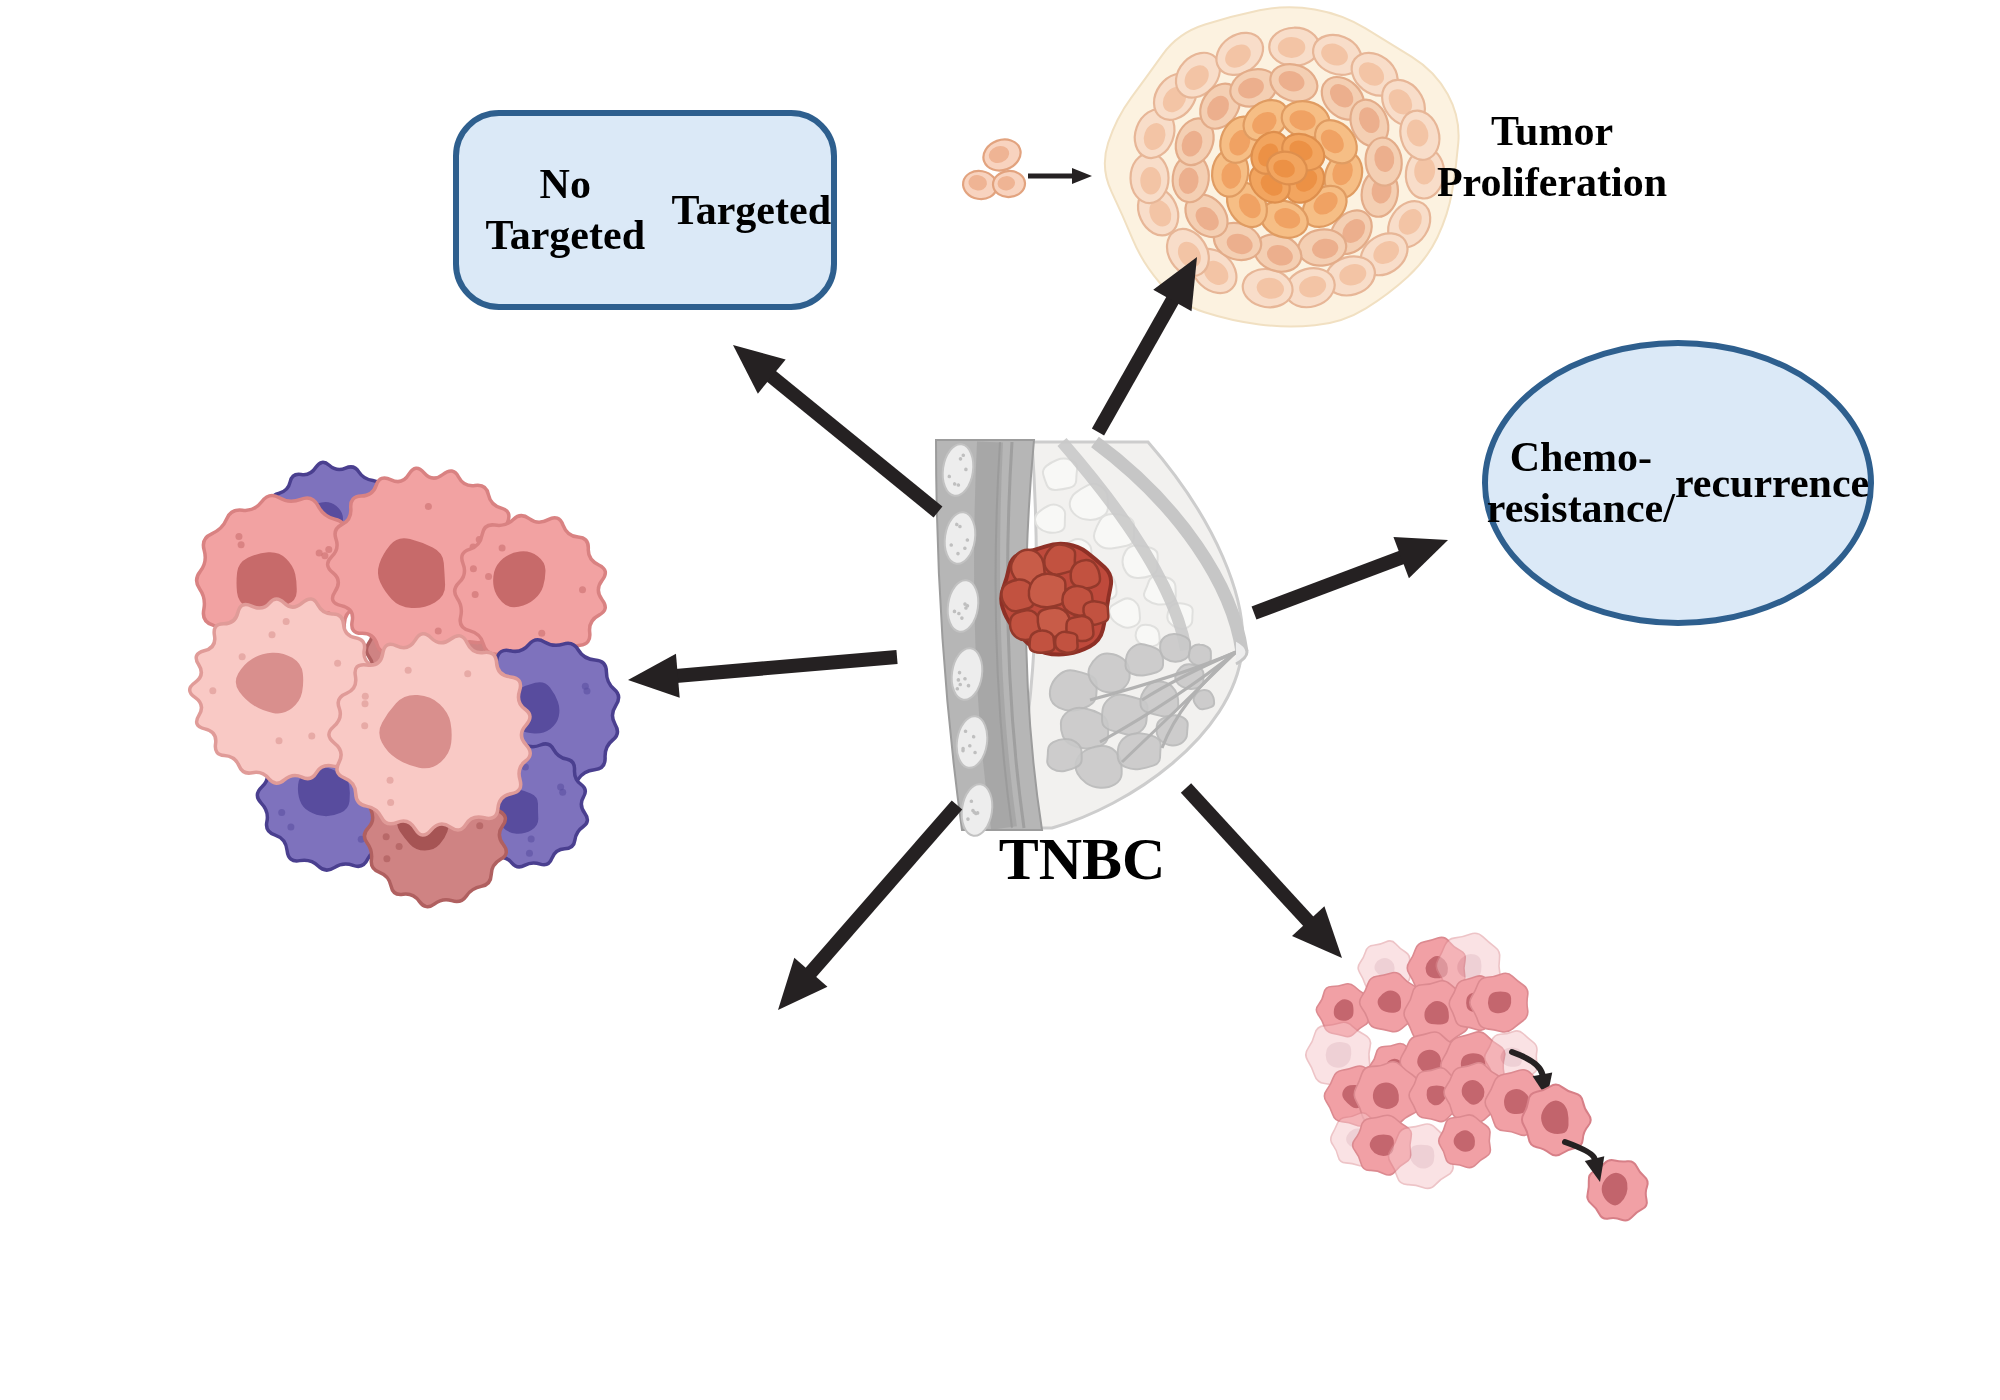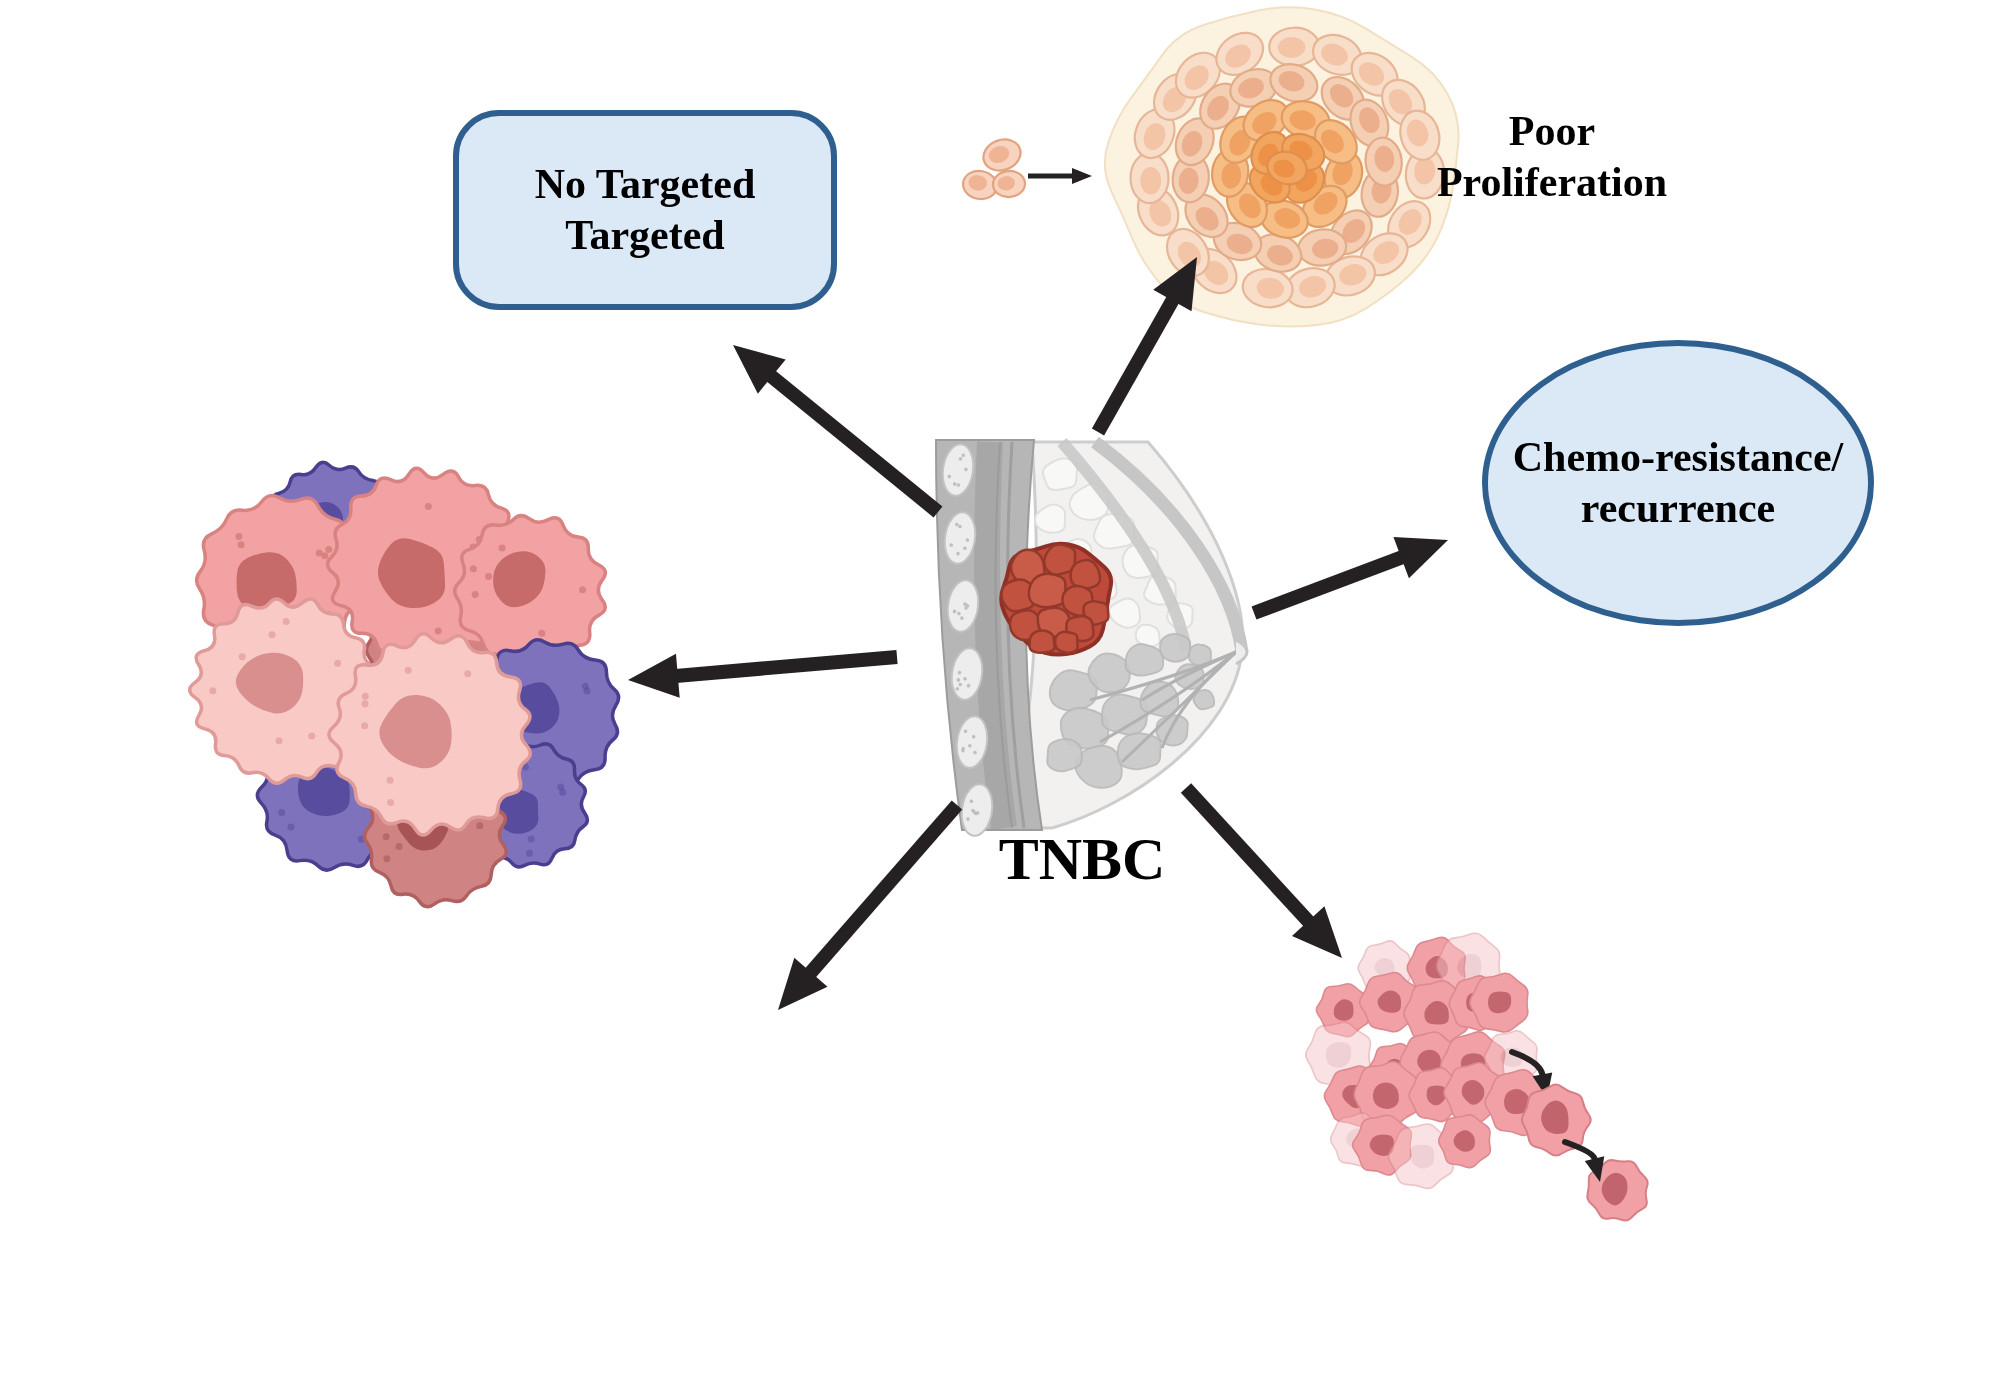--- a/index.html
+++ b/index.html
@@ -1,21 +1,21 @@
 <!DOCTYPE html>
 <html style="--node-fill: #DBE9F7; --node-border: #2E5F8E;"><head>
 <meta charset="utf-8">
 <style>
   html,body{margin:0;padding:0;background:#ffffff;width:2000px;height:1400px;overflow:hidden;}
   #canvas{position:relative;width:2000px;height:1400px;background:#ffffff;
           font-family:"Liberation Serif","DejaVu Serif",serif;color:#000;}
   #art{position:absolute;left:0;top:0;}
   .label{position:absolute;font-weight:bold;text-align:center;color:#000;white-space:nowrap;}
   .node{position:absolute;background:var(--node-fill,#DBE9F7);border:6px solid var(--node-border,#2E5F8E);
-        display:flex;flex-direction:column;align-items:center;justify-content:center;
+        display:flex;flex-direction:row;align-items:center;justify-content:center;
         box-sizing:border-box;font-weight:bold;text-align:center;}
   .box{border-radius:46px;}
   .ellipse{border-radius:50%;}
   .t42{font-size:42px;line-height:51px;}
   .t38{font-size:38px;line-height:46px;}
   .t60{font-size:60px;line-height:66px;}
   #node-no-targeted-therapy{left:453px;top:110px;width:384px;height:200px;}
   #node-chemo-resistance{left:1482px;top:340px;width:392px;height:286px;}
   #node-poor-prognosis{left:490px;top:1013px;width:393px;height:284px;}
   #label-high-proliferation{left:1377px;top:106px;width:350px;}
@@ -586,20 +586,20 @@
     <div>Targeted</div>
   </div>
 
   <div class="node ellipse t42" id="node-chemo-resistance">
     <div>Chemo-resistance/</div>
     <div>recurrence</div>
   </div>
 
 
   <div class="label t42" id="label-high-proliferation">
-    <div>Poor</div>
+    <div>Tumor</div>
     <div>Proliferation</div>
   </div>
 
 
 
   <div class="label t60" id="label-tnbc">TNBC</div>
 </div>
 
 </body></html>

